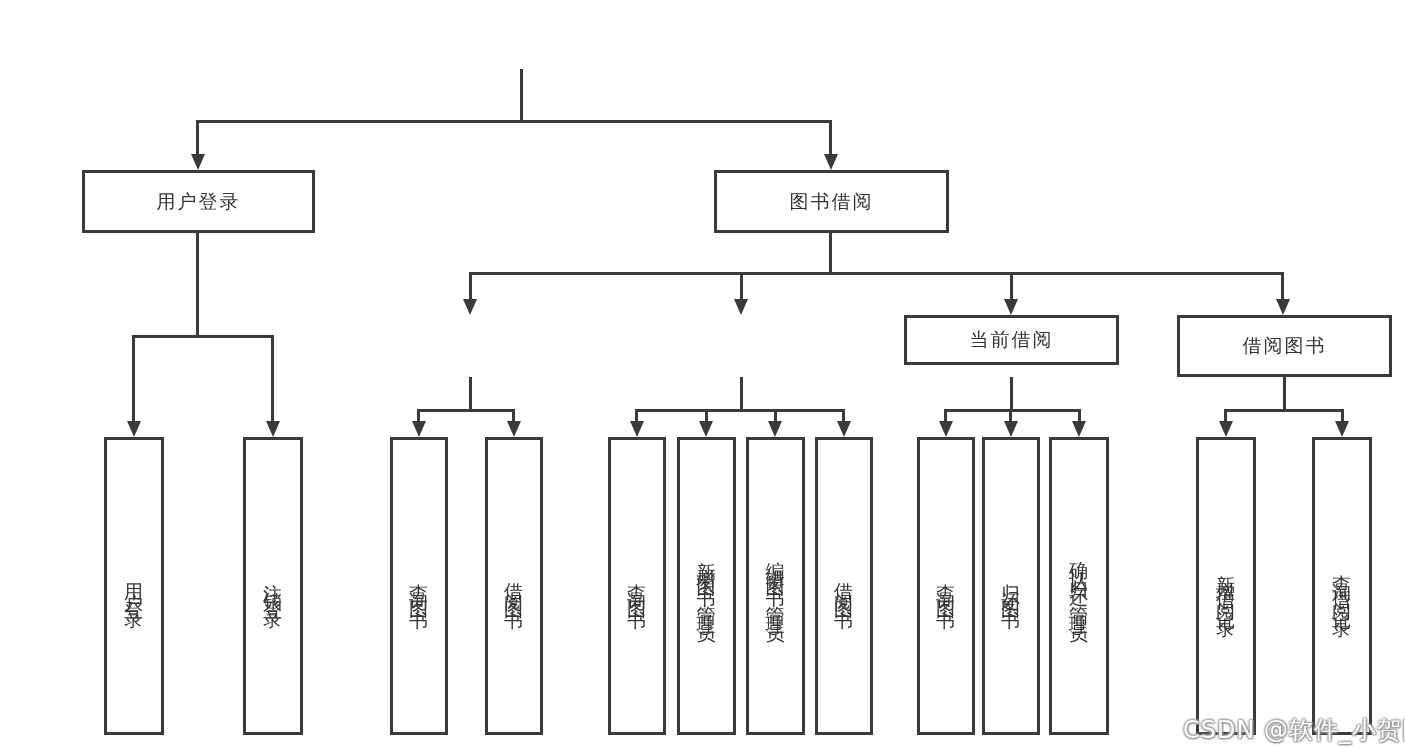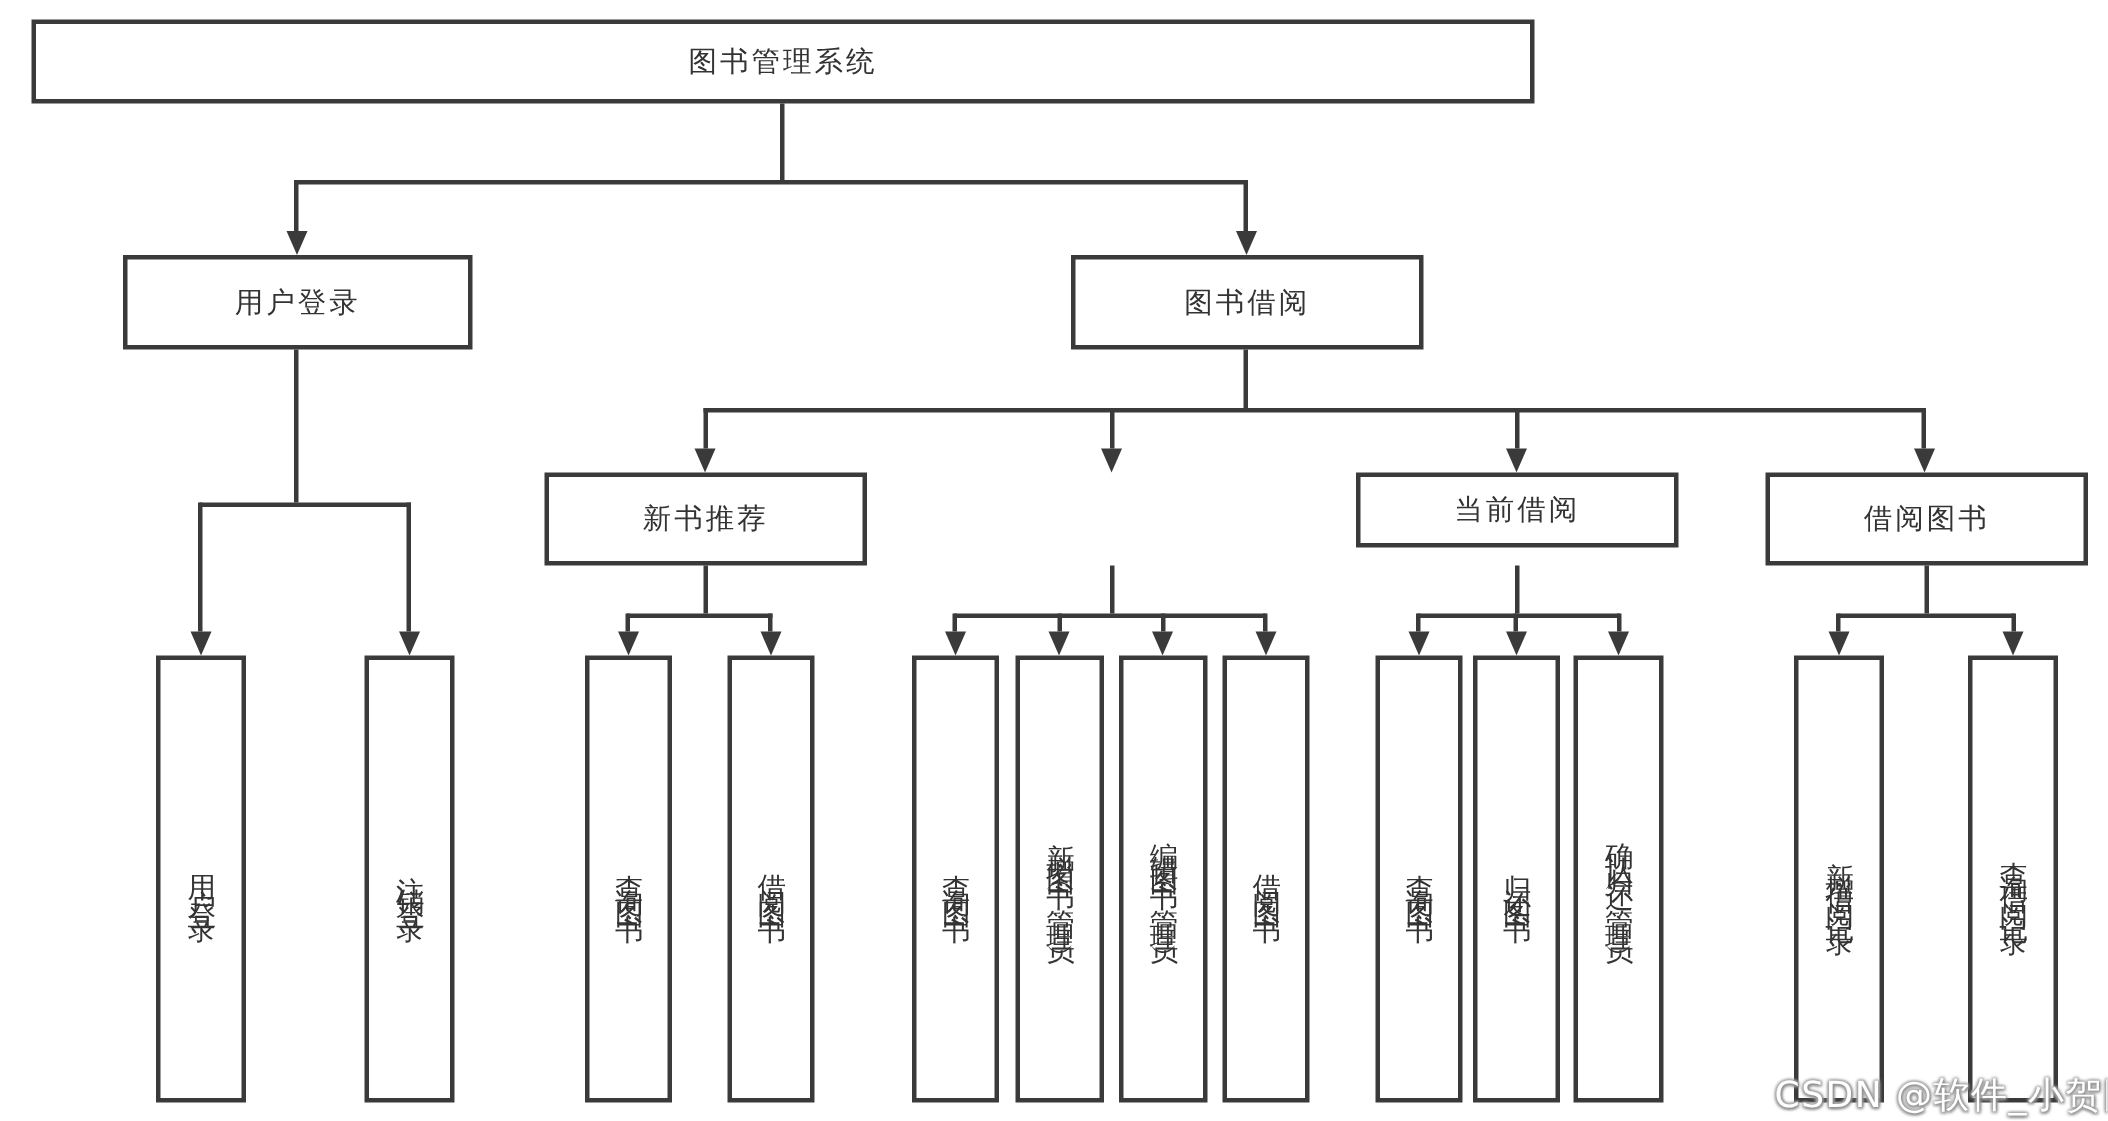--- a/index.html
+++ b/index.html
@@ -44,35 +44,29 @@
     color:#ffffff;
     text-shadow:0 0 2px #8f8f8f,1px 1px 2px #8f8f8f,-1px -1px 2px #bdbdbd,1px -1px 2px #a5a5a5,-1px 1px 2px #a5a5a5;
     white-space:nowrap;
   }
 </style>
 </head>
 <body>
 
 <div class="canvas">
 
-  <div class="box" style="left:21px;top:13px;width:1002px;height:56px">
-    <span>图书管理系统</span>
-  </div>
 
   <div class="box" style="left:82px;top:170px;width:233px;height:63px">
     <span>用户登录</span>
   </div>
 
   <div class="box" style="left:714px;top:170px;width:235px;height:63px">
     <span>图书借阅</span>
   </div>
 
-  <div class="box" style="left:363px;top:315px;width:215px;height:62px">
-    <span>新书推荐</span>
-  </div>
 
 
   <div class="box" style="left:904px;top:315px;width:215px;height:50px">
     <span>当前借阅</span>
   </div>
 
   <div class="box" style="left:1177px;top:315px;width:215px;height:62px">
     <span>借阅图书</span>
   </div>
 

